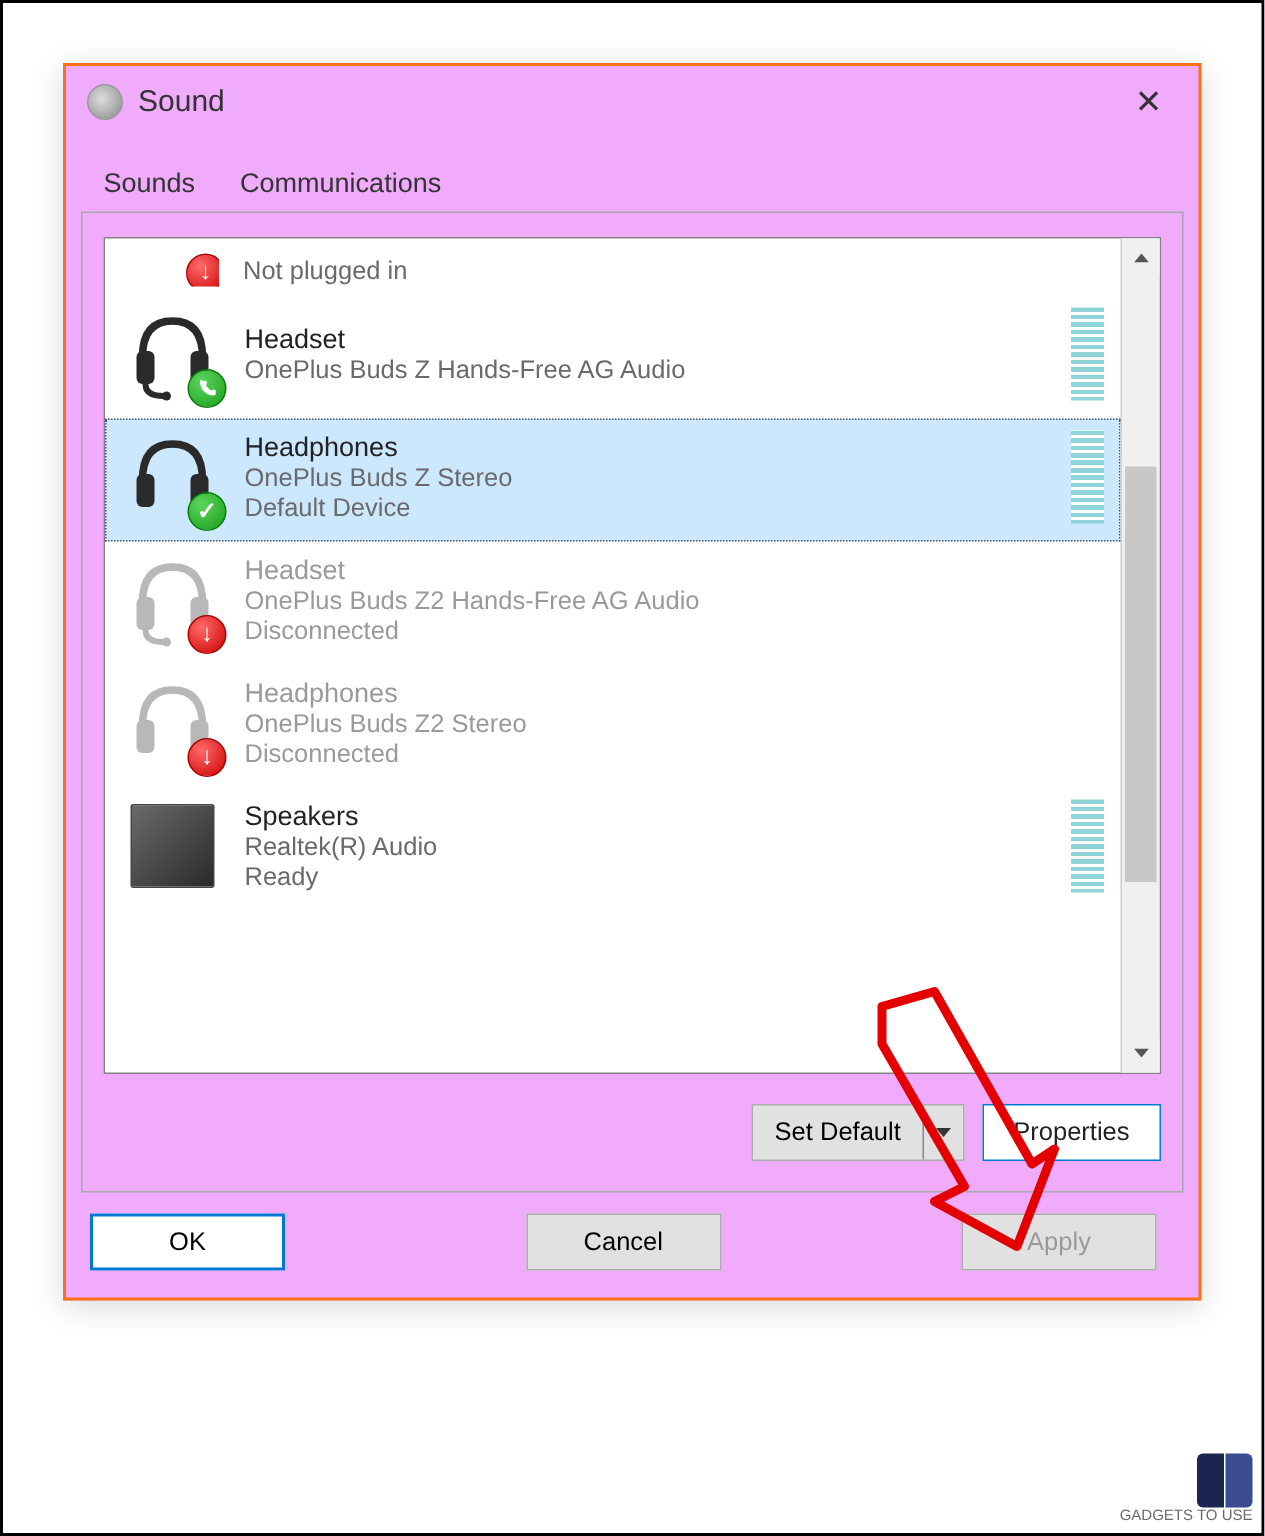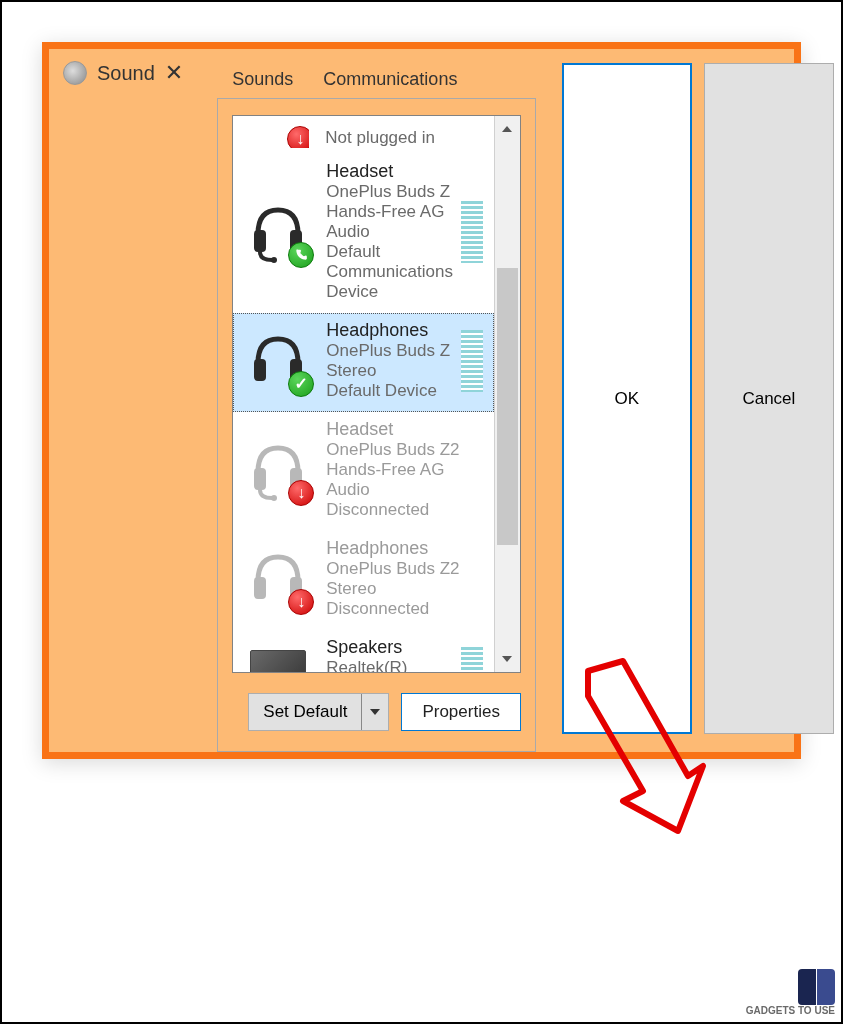--- a/index.html
+++ b/index.html
@@ -11,26 +11,26 @@
       position: relative;
     }
     .outer-border {
       border: 2px solid #000;
       width: 843px;
       height: 1024px;
       padding: 40px;
       background: #fff;
     }
     .dialog {
-      background: #fdba74;
-      border: 7px solid #f97316;
+      background: #f0abfc;
+      border: 2px solid #f97316;
       box-shadow: 0 4px 20px rgba(0,0,0,0.15);
       width: 100%;
       display: flex;
-      flex-direction: row;
+      flex-direction: column;
     }
     .titlebar {
       display: flex;
       align-items: center;
       padding: 8px 14px;
       height: 48px;
     }
     .titlebar-icon {
       width: 24px;
       height: 24px;
@@ -201,23 +201,22 @@
       display: flex;
       border: 1px solid #adadad;
       background: #e1e1e1;
       margin-right: 12px;
       cursor: pointer;
     }
     .split-btn .split-main { padding: 8px 14px; font-size: 17px; border-right: 1px solid #888; }
     .split-btn .split-arrow { padding: 8px 8px; font-size: 13px; display: flex; align-items: center; }
     .dialog-actions {
       display: flex;
-      justify-content: flex-end;
-      padding: 14px 15px 18px 16px;
-      gap: 12px;
+      justify-content: space-between;
+      padding: 14px 28px 18px 16px;
     }
     .dlg-btn {
       width: 130px;
       padding: 7px 0;
       font-size: 17px;
       text-align: center;
       background: #e1e1e1;
       border: 1px solid #adadad;
       cursor: pointer;
     }
@@ -237,21 +236,20 @@
       position: absolute;
       pointer-events: none;
     }
     .logo-watermark {
       position: absolute;
       bottom: 8px;
       right: 8px;
       font-size: 10px;
       color: #6a6a6a;
       text-align: left;
-      font-weight: bold;
     }
     .logo-mark {
       display: flex;
       gap: 1px;
       justify-content: flex-end;
     }
     .logo-mark span {
       display: inline-block;
       width: 18px;
       height: 36px;
@@ -314,21 +312,20 @@
                 </svg>
                 <div class="overlay-badge badge-green-phone">
                   <svg width="14" height="14" viewBox="0 0 24 24" fill="#fff">
                       <path d="M6 2c-1 0-2 1-2 2 0 9 7 16 16 16 1 0 2-1 2-2v-3c0-1-1-2-2-2l-3 1c-1 0-1 0-2-1l-3-3c-1-1-1-1-1-2l1-3c0-1-1-2-2-2H6z"></path>
                     </svg>
                 </div>
               </div>
               <div class="device-text">
                 <div class="device-name">Headset</div>
                 <div class="device-desc">OnePlus Buds Z Hands-Free AG Audio</div>
-                <div class="device-status">Default Communications Device</div>
               </div>
               <div class="level-meter"></div>
             </div>
 
             <div class="device-item selected">
               <div class="device-icon">
                 <svg class="headset-svg" viewBox="0 0 64 64">
                   <path d="M12 34 Q12 10 32 10 Q52 10 52 34" stroke="#2a2a2a" stroke-width="5" fill="none"></path>
                   <rect x="8" y="30" width="12" height="22" rx="4" fill="#2a2a2a"></rect>
                   <rect x="44" y="30" width="12" height="22" rx="4" fill="#2a2a2a"></rect>

